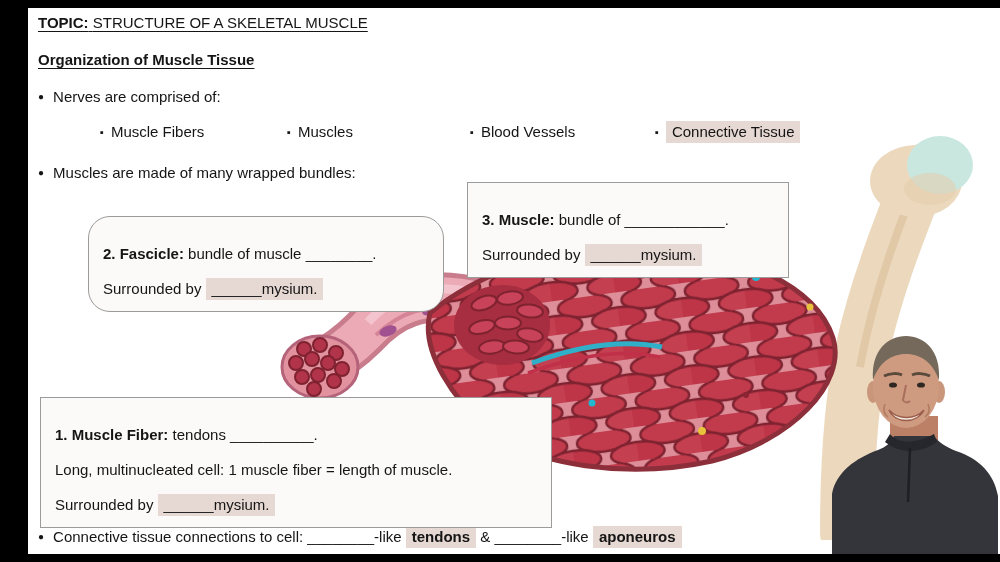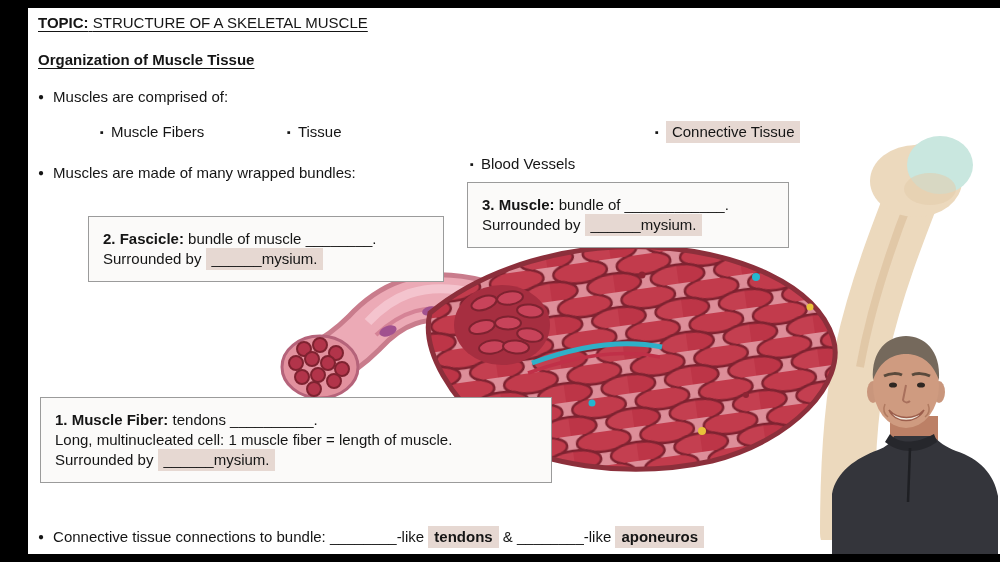--- a/index.html
+++ b/index.html
@@ -12,21 +12,21 @@
   .bar-left { left:0; top:0; width:28px; height:562px; }
 
   .line { position:absolute; font-size:15px; color:#151515; white-space:nowrap; z-index:6; }
   .underline { text-decoration:underline; text-underline-offset:3px; }
   .dot { font-size:10px; vertical-align:2px; margin-right:9px; }
   .sq { font-size:11px; vertical-align:1px; margin-right:7px; }
   .hl { background:var(--highlight-bg, #e6d8d2); padding:2px 6px 3px 6px;text-align:center; }
 
   .note-box { position:absolute; background:#fbfaf9; border:1.5px solid #9b9b9b; padding:12px 14px;
               font-size:15px; color:#151515; z-index:8; }
-  .box-line { white-space:nowrap; line-height:20px; }
+  .box-line { white-space:nowrap; line-height:20px;margin-top:15px; }
   .box-line + .box-line { }
 
   .illustration { position:absolute; left:270px; top:135px; width:730px; height:405px; z-index:2; }
   .person { position:absolute; left:828px; top:330px; width:172px; height:224px; z-index:20; }
 </style>
 </head>
 <body>
 
 <div class="frame">
 
@@ -102,58 +102,58 @@
 
   <div class="line underline" style="left:38px; top:14px;">
     <b>TOPIC:</b>
     <span>STRUCTURE OF A SKELETAL MUSCLE</span>
   </div>
   <div class="line underline" style="left:38px; top:51px; font-weight:bold;text-align:center;">
     <span>Organization of Muscle Tissue</span>
   </div>
 
   <div class="line" style="left:38px; top:88px;">
-    <span class="dot">●</span><span>Muscles are comprised of:</span>
+    <span class="dot">●</span><span>Nerves are comprised of:</span>
   </div>
 
   <div class="line" style="left:100px; top:123px;">
     <span class="sq">▪</span><span>Muscle Fibers</span>
   </div>
   <div class="line" style="left:287px; top:123px;">
-    <span class="sq">▪</span><span>Tissue</span>
+    <span class="sq">▪</span><span>Muscles</span>
   </div>
-  <div class="line" style="left:470px; top:123px;margin-top:32px;">
+  <div class="line" style="left:470px; top:123px;">
     <span class="sq">▪</span><span>Blood Vessels</span>
   </div>
   <div class="line" style="left:655px; top:123px;">
     <span class="sq">▪</span><span class="hl">Connective Tissue</span>
   </div>
 
   <div class="line" style="left:38px; top:164px;">
     <span class="dot">●</span><span>Muscles are made of many wrapped bundles:</span>
   </div>
 
   <div class="note-box" style="left:467px; top:182px; width:322px;">
     <div class="box-line"><b>3. Muscle:</b><span> bundle of ____________.</span></div>
     <div class="box-line"><span>Surrounded by </span><span class="hl">______mysium.</span></div>
   </div>
 
-  <div class="note-box" style="left:88px; top:216px; width:356px;">
+  <div class="note-box" style="left:88px; top:216px; width:356px;border-radius:22px;">
     <div class="box-line"><b>2. Fascicle:</b><span> bundle of muscle ________.</span></div>
     <div class="box-line"><span>Surrounded by </span><span class="hl">______mysium.</span></div>
   </div>
 
   <div class="note-box" style="left:40px; top:397px; width:512px;">
     <div class="box-line"><b>1. Muscle Fiber:</b><span> tendons __________.</span></div>
     <div class="box-line"><span>Long, multinucleated cell: 1 muscle fiber = length of muscle.</span></div>
     <div class="box-line"><span>Surrounded by </span><span class="hl">______mysium.</span></div>
   </div>
 
   <div class="line" style="left:38px; top:528px;">
-    <span class="dot">●</span><span>Connective tissue connections to bundle: </span><span>________-like </span><b class="hl">tendons</b><span> &amp; </span><span>________-like </span><b class="hl">aponeuros</b>
+    <span class="dot">●</span><span>Connective tissue connections to cell: </span><span>________-like </span><b class="hl">tendons</b><span> &amp; </span><span>________-like </span><b class="hl">aponeuros</b>
   </div>
 
   <svg class="person" viewBox="0 0 172 224" xmlns="http://www.w3.org/2000/svg">
     <g>
 
       <path d="M62 86 L62 112 C62 122 110 122 110 112 L110 86 Z" fill="#bc8066"></path>
 
       <path d="M4 224 L4 164 C8 142 28 128 50 120 C58 117 64 112 66 106 L106 106 C110 112 118 117 128 121 C152 129 166 144 170 166 L170 224 Z" fill="#34353b"></path>
 
       <path d="M62 104 C70 114 88 114 106 104 L109 112 C92 124 72 124 57 112 Z" fill="#26272c"></path>

